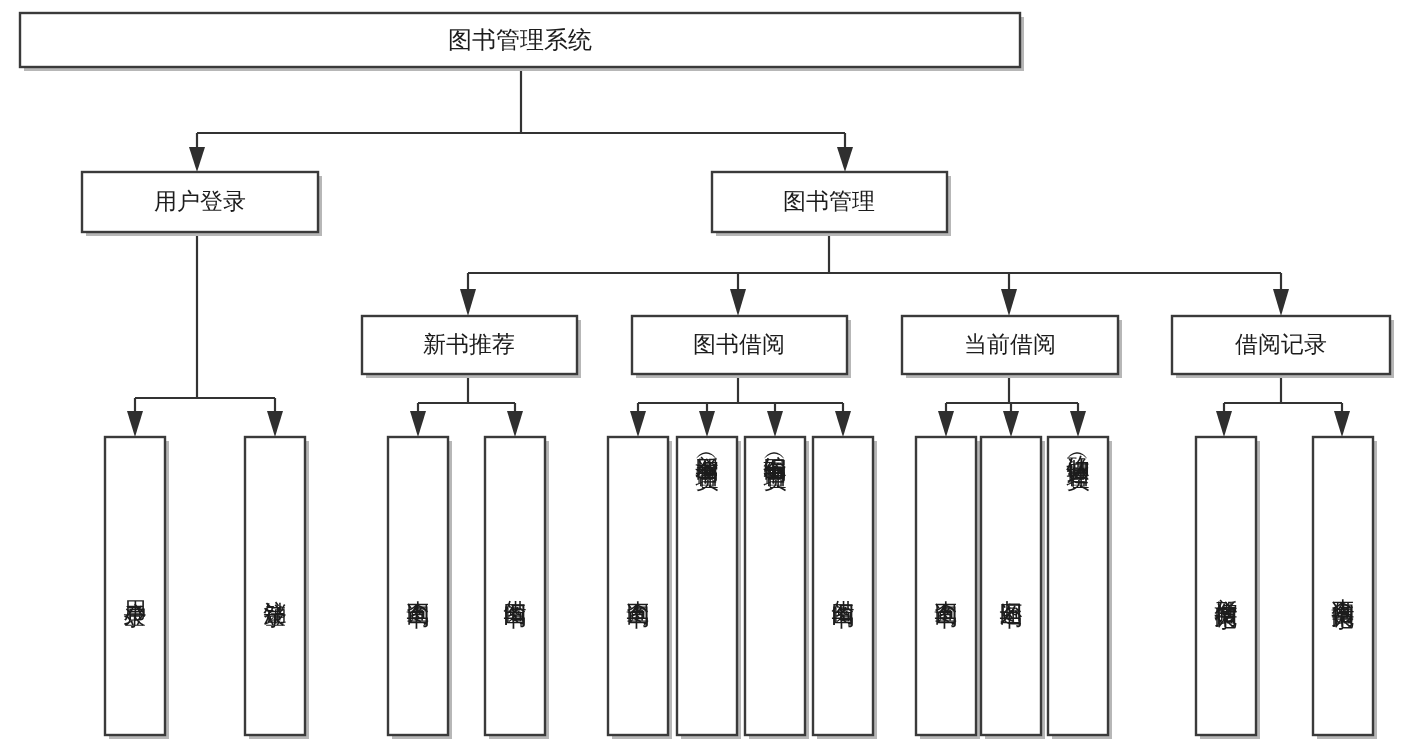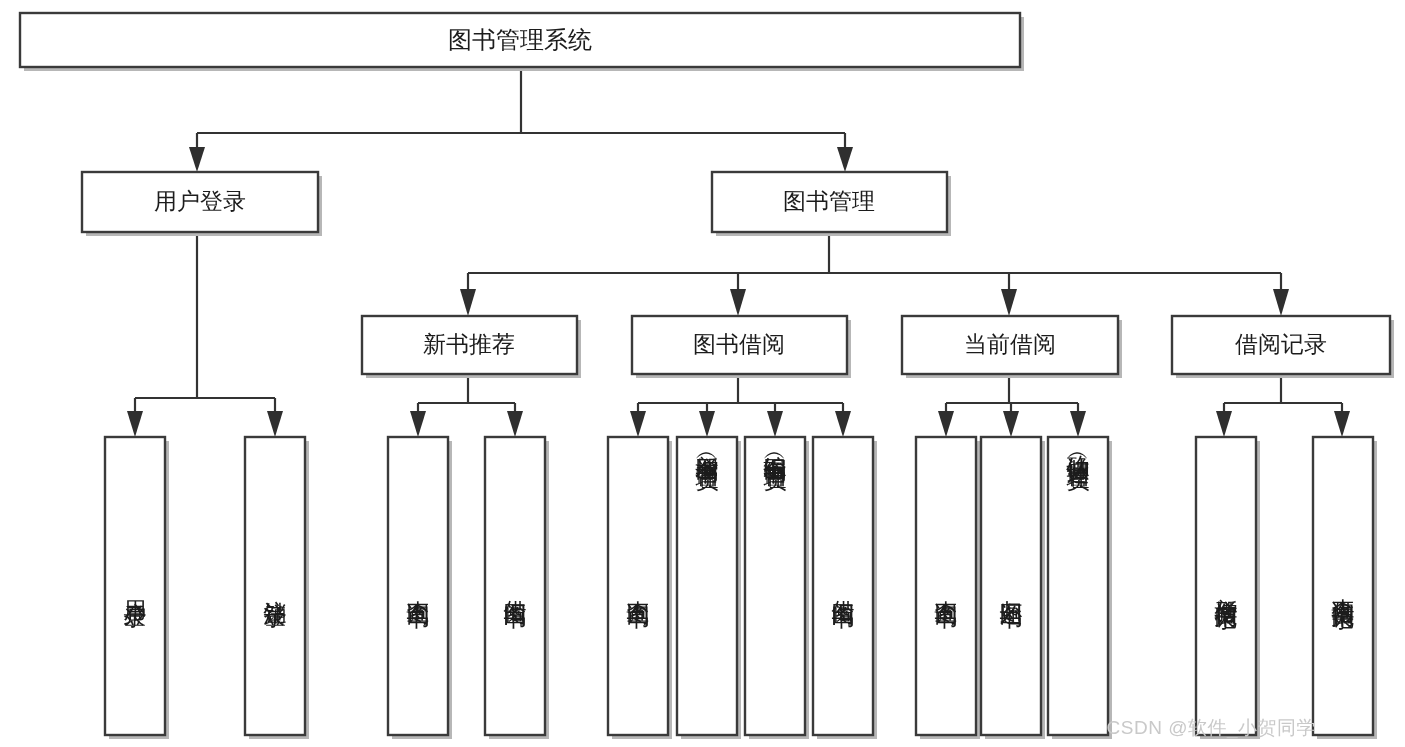--- a/index.html
+++ b/index.html
@@ -302,15 +302,14 @@
     <span class="vlabel">确认归还（管理员）</span>
   </div>
 
   <div class="vlabel-wrap" style="left:1196px; top:437px; width:60px; height:298px;">
     <span class="vlabel">新增借阅记录</span>
   </div>
   <div class="vlabel-wrap" style="left:1313px; top:437px; width:60px; height:298px;">
     <span class="vlabel">查询借阅记录</span>
   </div>
 
-  <div class="watermark">CSDN @软件_小贺同学</div>
 
 </div>
 
 </body></html>

